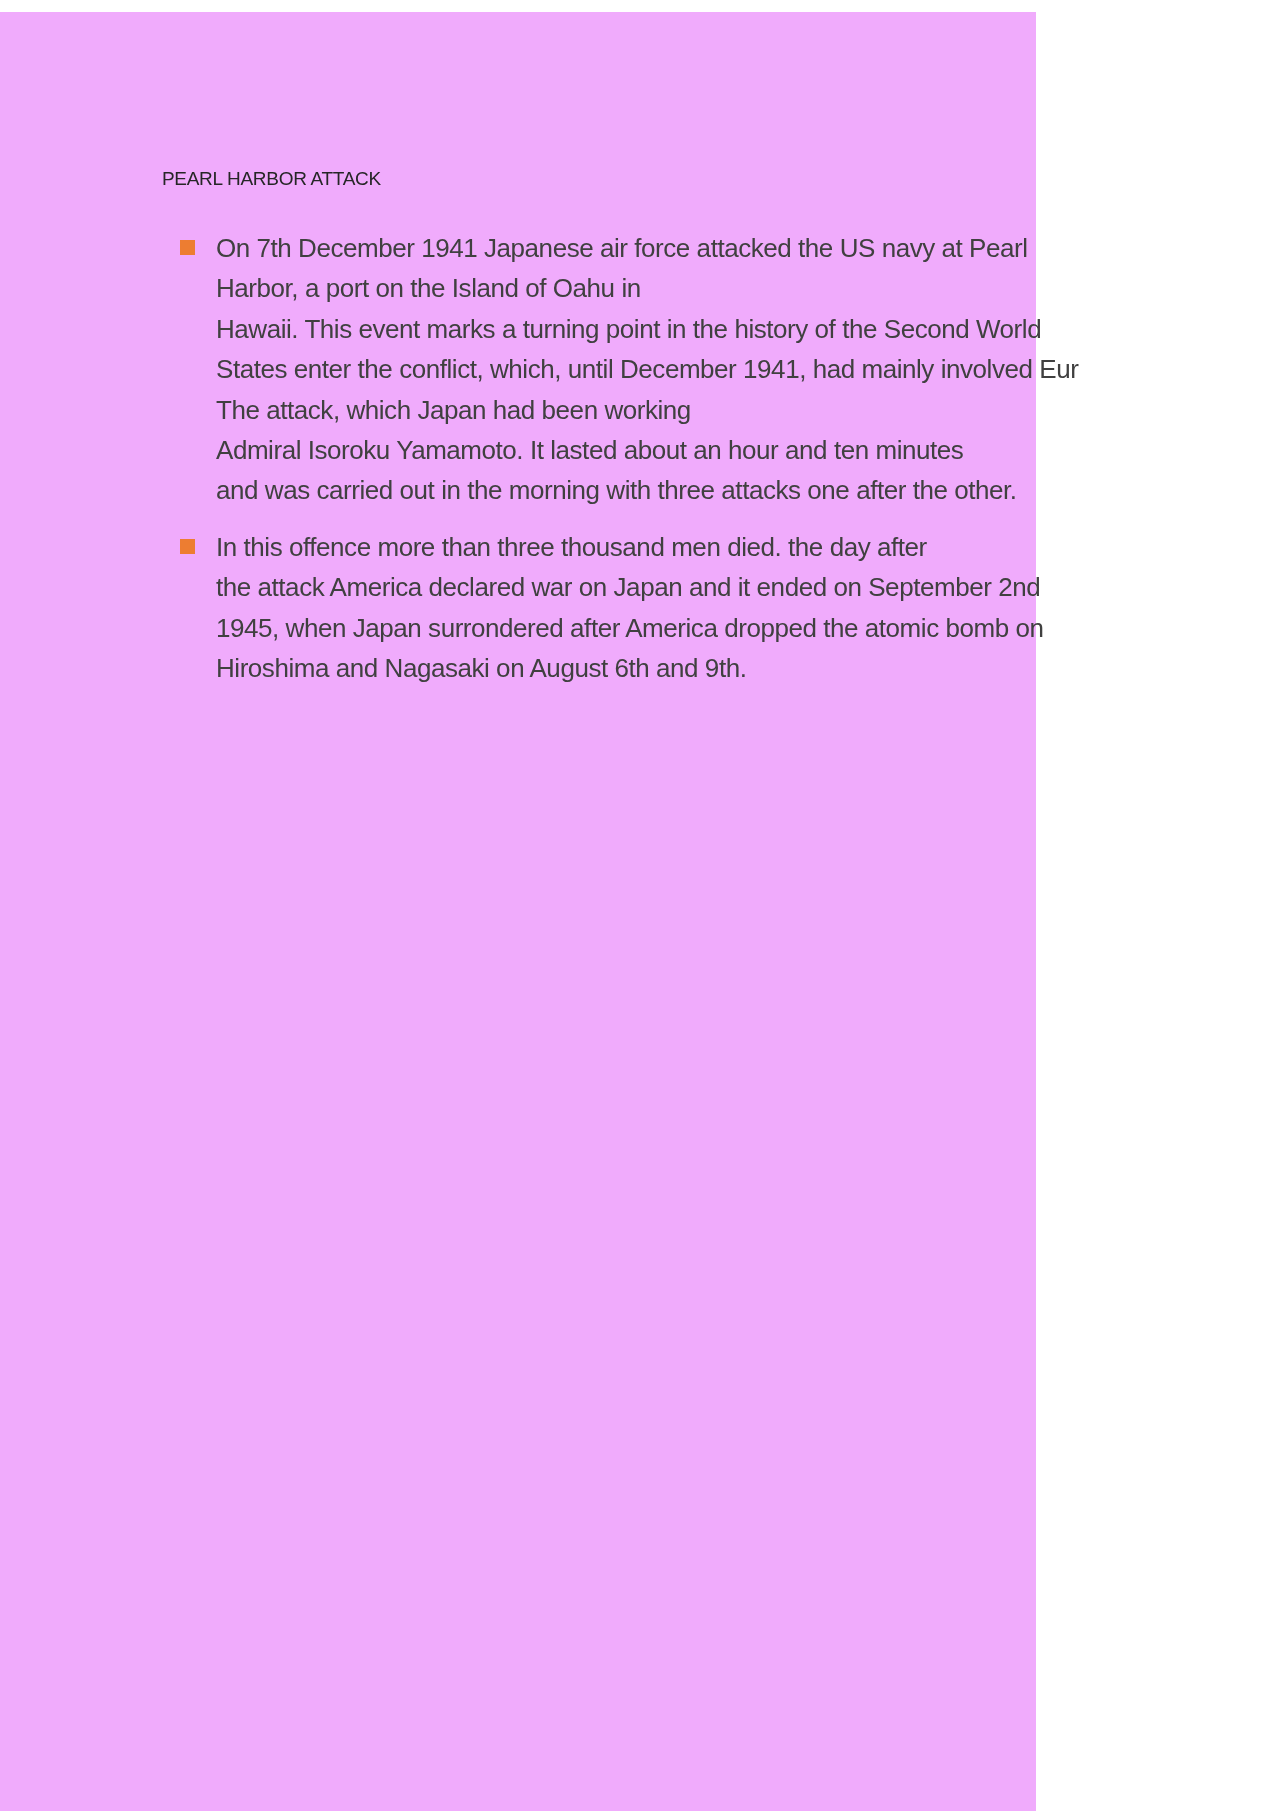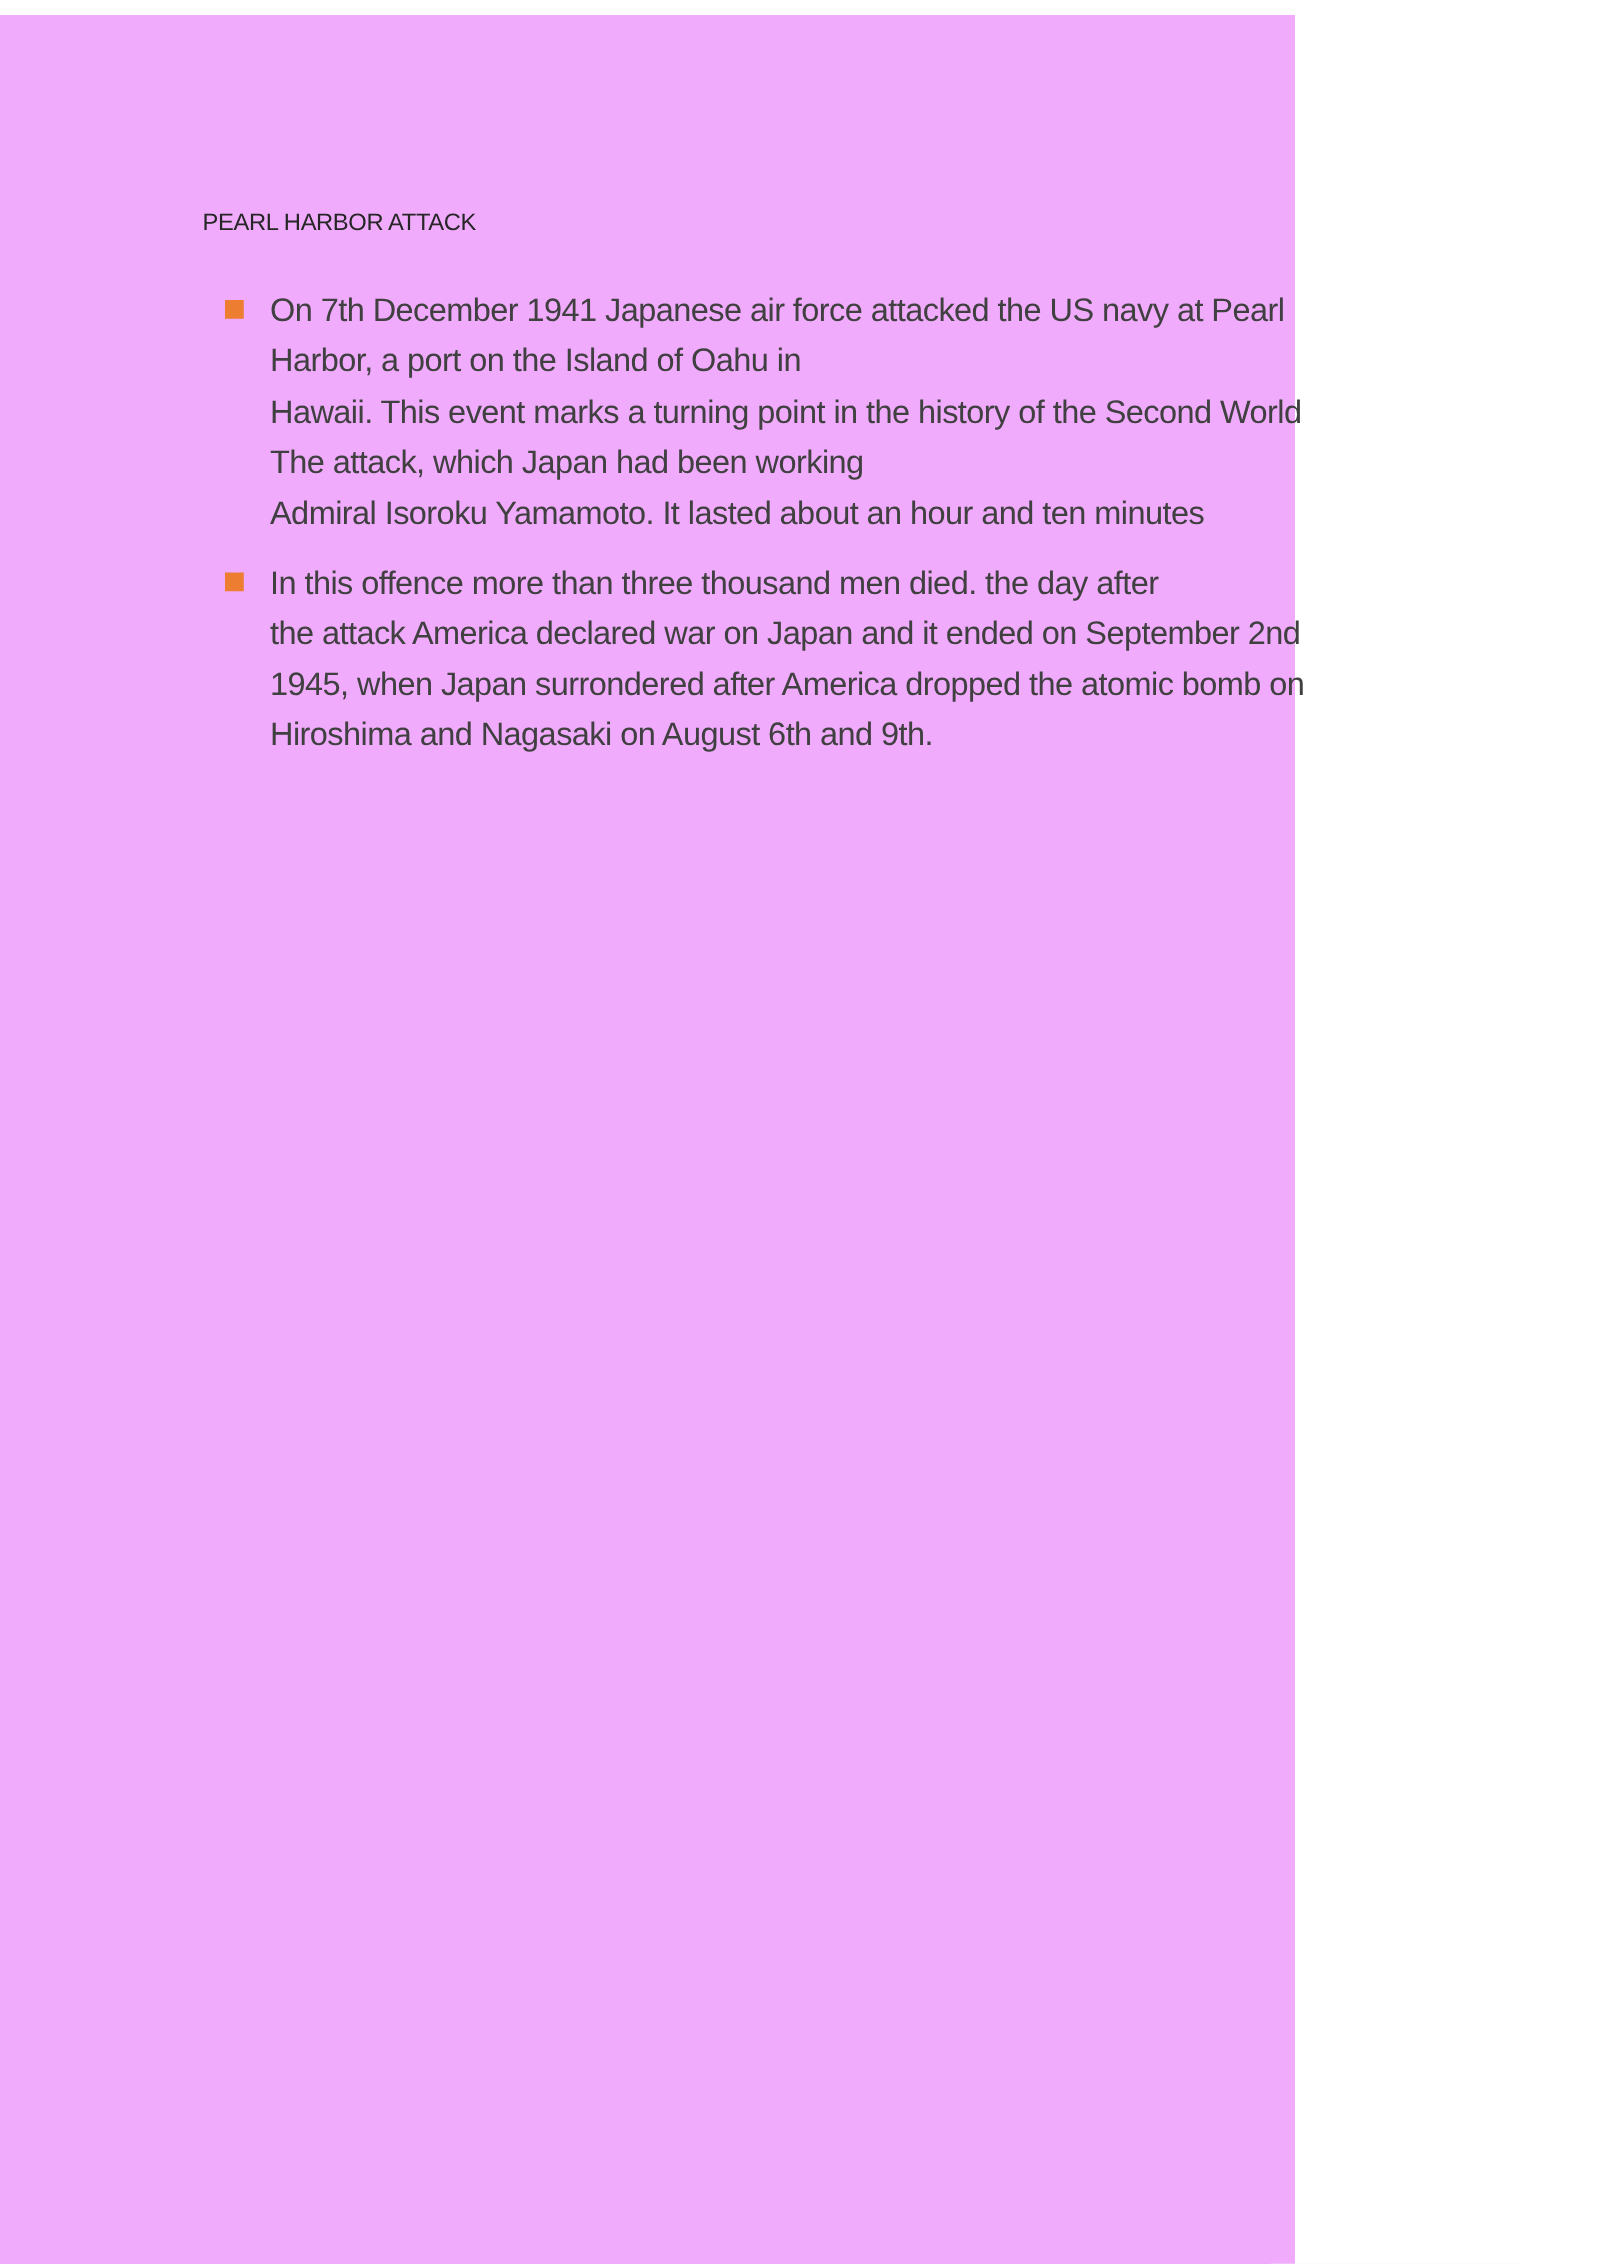--- a/index.html
+++ b/index.html
@@ -71,22 +71,24 @@
 
   <div class="doc-title">PEARL HARBOR ATTACK</div>
 
   <ul class="bullet-list">
 
     <li class="bullet-item">
       <span class="bullet-marker"></span>
       <span class="line">On 7th December 1941 Japanese air force attacked the US navy at Pearl</span>
       <span class="line">Harbor, a port on the Island of Oahu in</span>
       <span class="line">Hawaii. This event marks a turning point in the history of the Second World</span>
+      <span class="line">States enter the conflict, which, until December 1941, had mainly involved Eur</span>
       <span class="line">The attack, which Japan had been working</span>
       <span class="line">Admiral Isoroku Yamamoto. It lasted about an hour and ten minutes</span>
+      <span class="line">and was carried out in the morning with three attacks one after the other.</span>
     </li>
 
     <li class="bullet-item">
       <span class="bullet-marker"></span>
       <span class="line">In this offence more than three thousand men died. the day after</span>
       <span class="line">the attack America declared war on Japan and it ended on September 2nd</span>
       <span class="line">1945, when Japan surrondered after America dropped the atomic bomb on</span>
       <span class="line">Hiroshima and Nagasaki on August 6th and 9th.</span>
     </li>
 

